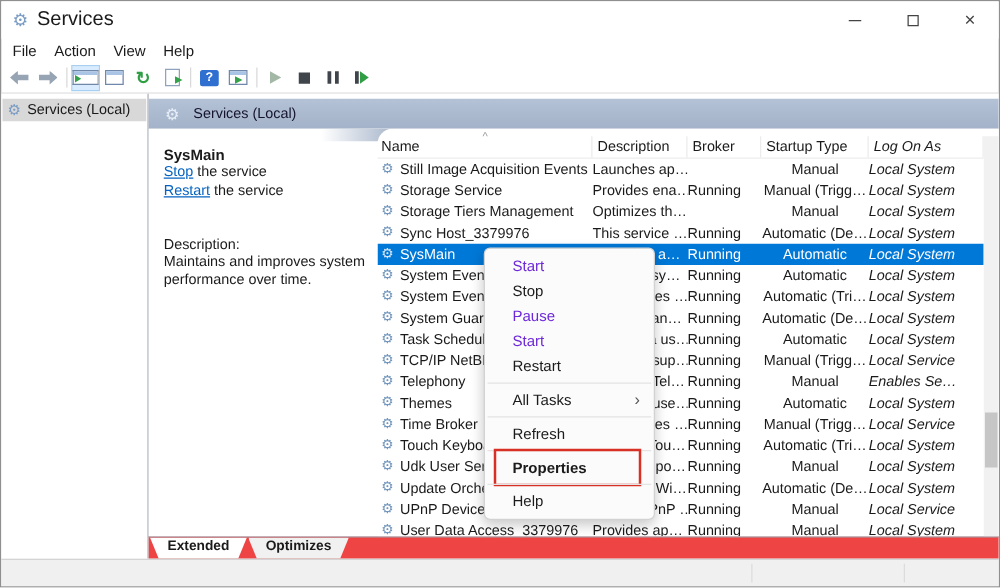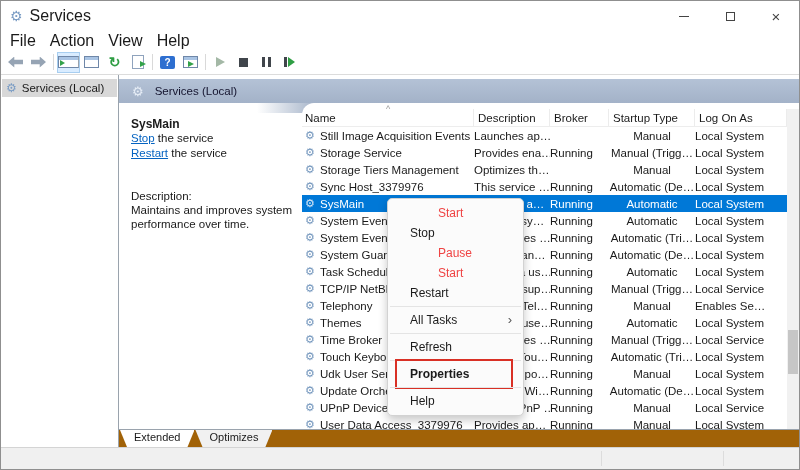--- a/index.html
+++ b/index.html
@@ -13,21 +13,21 @@
   .titlebar { height:30px; display:flex; align-items:center; background:#fff; }
   .app-icon { margin-left:9px; font-size:14px; color:#7a9cc4; line-height:1; }
   .title-text { margin-left:7px; font-size:16px; }
   .win-controls { margin-left:auto; display:flex; height:100%; }
   .win-btn { width:46px; height:100%; display:flex; align-items:center; justify-content:center; color:#444; }
   .glyph-min { width:10px; height:1px; background:#444; display:inline-block; }
   .glyph-max { width:9px; height:9px; border:1px solid #444; display:inline-block; }
   .glyph-close { font-size:15px; line-height:1; }
   
   .menubar { height:19px; display:flex; align-items:center; padding-left:2px; }
-  .menu-item { padding:0 7px; font-size:16px;text-align:center; }
+  .menu-item { padding:0 7px; font-size:12px;text-align:center; }
   
   .toolbar { height:25px; display:flex; align-items:center; padding-left:3px; border-bottom:1px solid #dcdcdc; }
   .ti { width:21px; height:19px; display:inline-flex; align-items:center; justify-content:center; position:relative; margin:0 1px; }
   .ti.highlight { background:#d9ecff; outline:1px solid #a8cef0; }
   .tsep { width:1px; height:16px; background:#d9d9d9; margin:0 3px; }
   .arrow-l { width:15px; height:11px; background:#96a4b4; clip-path:polygon(0 50%,42% 0,42% 30%,100% 30%,100% 70%,42% 70%,42% 100%); }
   .arrow-r { width:15px; height:11px; background:#96a4b4; clip-path:polygon(100% 50%,58% 0,58% 30%,0 30%,0 70%,58% 70%,58% 100%); }
   .winico { width:15px; height:12px; border:1px solid #6f87a8; background:#fff; position:relative; }
   .winico::before { content:''; position:absolute; top:0; left:0; right:0; height:3px; background:#a9c4e4; }
   .winico.tree::after { content:''; position:absolute; left:1px; bottom:1px; width:0; height:0;
@@ -76,41 +76,41 @@
   .rows { position:absolute; top:24px; left:0; right:12px; bottom:0; overflow:hidden; }
   .lrow { height:17px; display:flex; align-items:center; font-size:11.5px; white-space:nowrap; }
   .lrow.selected { background:#0078d7; color:#fff; }
   .cell { overflow:hidden; flex-shrink:0; }
   .c-name { width:172px; display:flex; align-items:center; padding-left:3px; }
   .gear { color:#7396bd; font-size:11px; width:15px; flex-shrink:0; line-height:1; }
   .lrow.selected .gear { color:#d6e6f5; }
   .c-desc { width:76px; }
   .c-status { width:59px; }
   .c-start { width:86px;text-align:center; }
-  .c-logon { flex:1; }
+  .c-logon { flex:1;font-style:italic; }
   .vscroll { position:absolute; top:6px; right:0; bottom:0; width:12px; background:#f1f1f1; }
   .vthumb { position:absolute; left:1px; right:1px; top:221px; height:44px; background:#c6c6c6; }
   
-  .tabs-strip { height:18px; display:flex; align-items:flex-start; background:#a16207;
-    border-top:1px solid #9aa3ad; padding-left:1px; }
+  .tabs-strip { height:18px; display:flex; align-items:flex-start; background:#ef4444;
+    border-top:1px solid #9aa3ad; padding-left:1px;font-weight:bold; }
   .tab { height:17px; line-height:15px; padding:0 14px; font-size:11px; margin-right:1px;
     clip-path:polygon(0 0,100% 0,calc(100% - 7px) 100%,7px 100%);
     background:#f1f1f1; filter:drop-shadow(0 1px 1px #8f8f8f); }
   .tab.active { background:#fff; }
   
   .statusbar { position:absolute; left:0; right:0; bottom:0; height:22px; background:#f0f0f0;
     border-top:1px solid #d4d4d4; }
   .sb-div { position:absolute; top:3px; bottom:3px; width:1px; background:#dcdcdc; }
   .sb-div.d1 { left:600px; } .sb-div.d2 { left:722px; }
   
   .context-menu { position:absolute; left:386px; top:197px; width:137px; background:#fbfbfb;
     border:1px solid #d2d2d2; border-radius:5px; box-shadow:0 4px 10px rgba(0,0,0,.22);
     padding:4px 0; z-index:20; font-size:12px; }
   .mitem { height:20px; line-height:20px; padding-left:22px; position:relative; color:#1b1b1b; }
-  .mitem.disabled { color:#ef4444;margin-left:28px; }
+  .mitem.disabled { color:#6d28d9; }
   .mitem.bold { font-weight:bold; }
   .mitem.separator { height:7px; padding:0; }
   .mitem.separator::after { content:''; position:absolute; left:2px; right:2px; top:3px; height:1px; background:#e4e4e4; }
   .mitem.has-submenu::after { content:'›'; position:absolute; right:11px; top:0; color:#555; font-size:13px; }
   .mitem.annotated::before { content:''; position:absolute; left:7px; right:10px; top:-5px; bottom:-5px;
     border:2px solid #d93025; pointer-events:none; }
 </style>
 </head>
 <body>
 

